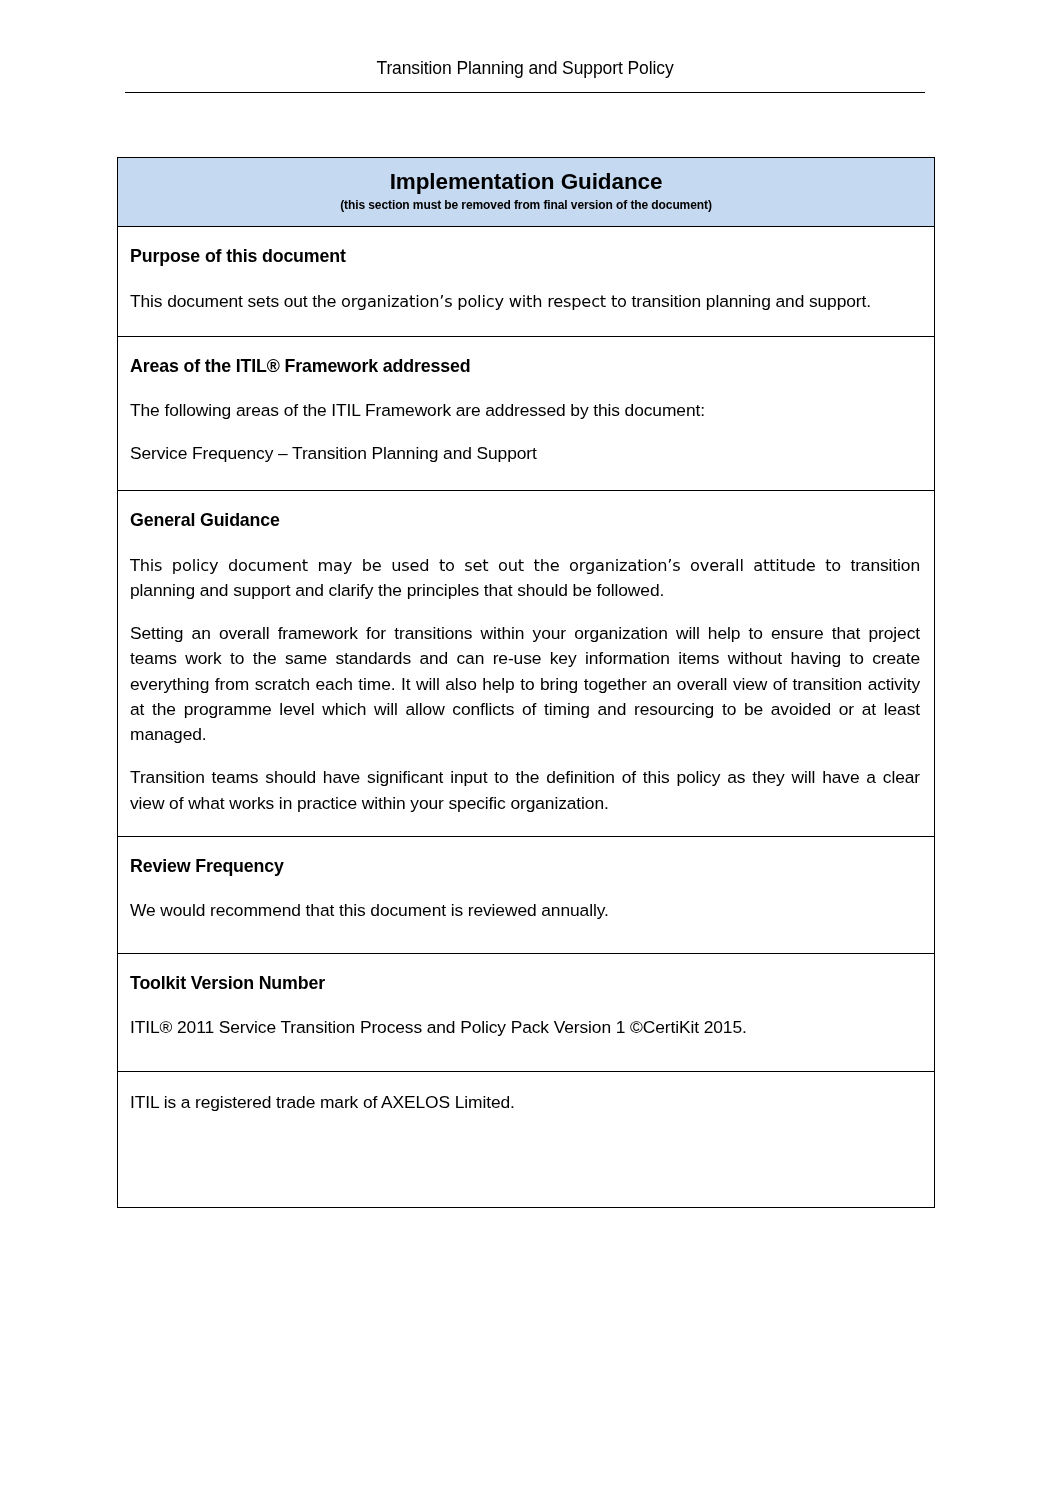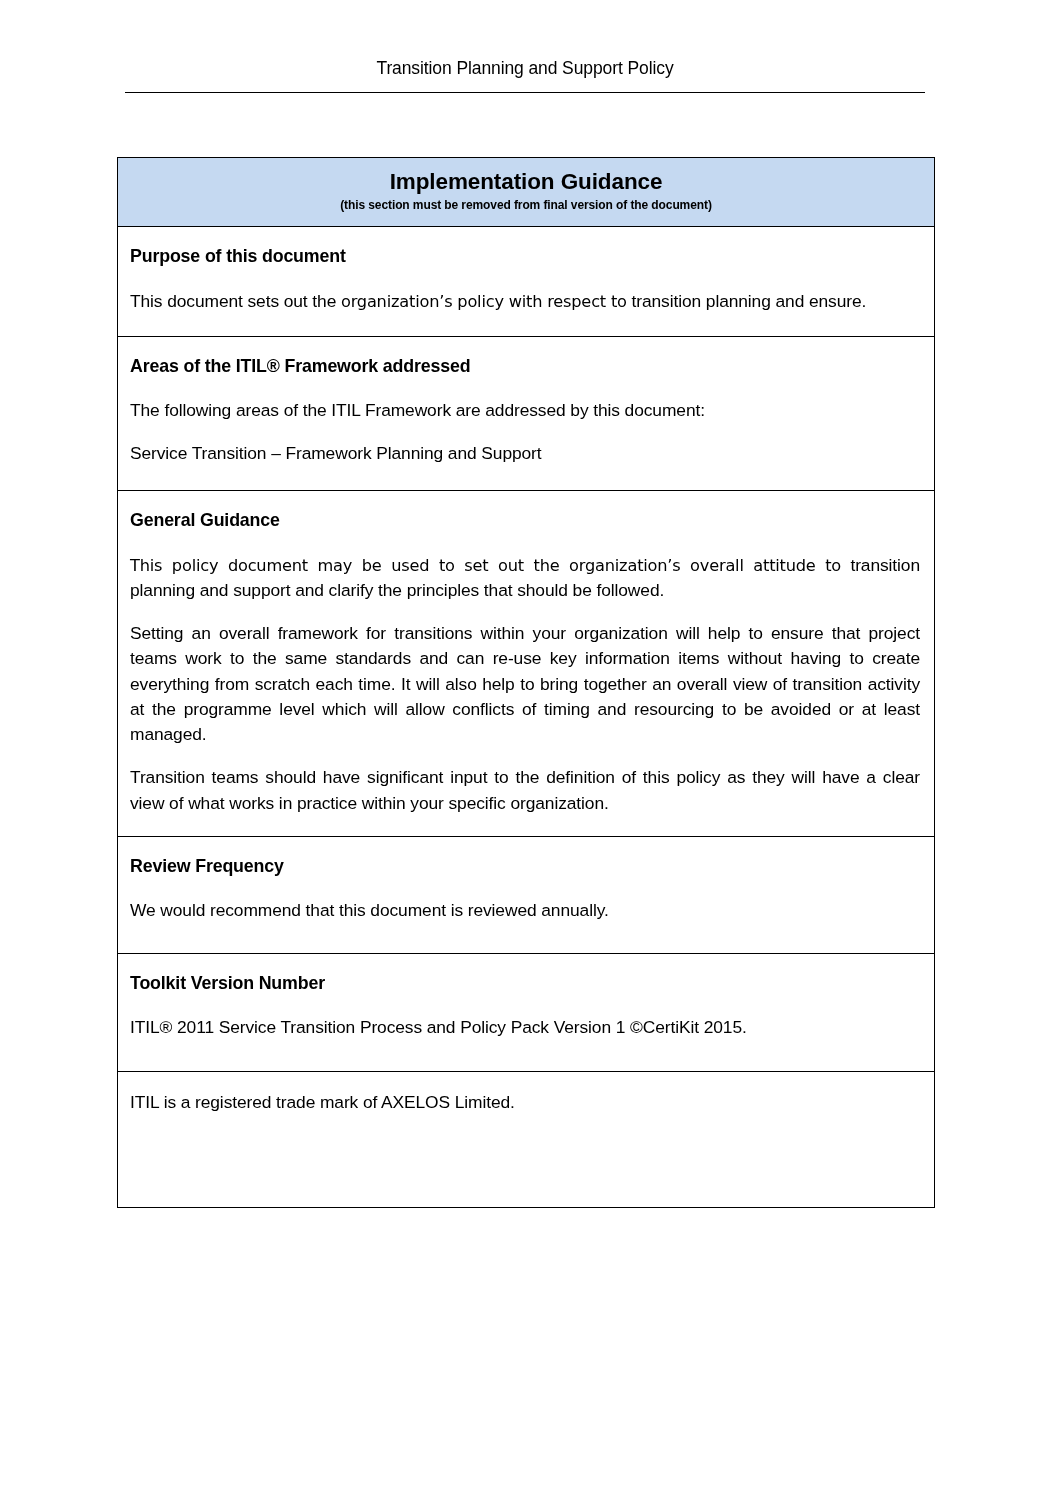--- a/index.html
+++ b/index.html
@@ -188,29 +188,29 @@
   <div class="guidance-table">
 
     <div class="gt-row banner-row">
       <div class="banner-title">Implementation Guidance</div>
       <div class="banner-sub">(this section must be removed from final version of the document)</div>
     </div>
 
     <div class="gt-row">
       <div class="gt-cell pad-purpose">
         <div class="sec-heading">Purpose of this document</div>
-        <p class="sec-para"><span>This document sets out the </span><span class="alt-run">organization’s policy with respect to</span><span> transition planning and ensure.</span></p>
+        <p class="sec-para"><span>This document sets out the </span><span class="alt-run">organization’s policy with respect to</span><span> transition planning and support.</span></p>
       </div>
     </div>
 
     <div class="gt-row">
       <div class="gt-cell pad-areas">
         <div class="sec-heading">Areas of the ITIL® Framework addressed</div>
         <p class="sec-para nojustify">The following areas of the ITIL Framework are addressed by this document:</p>
-        <p class="sec-para nojustify">Service Transition – Framework Planning and Support</p>
+        <p class="sec-para nojustify">Service Frequency – Transition Planning and Support</p>
       </div>
     </div>
 
     <div class="gt-row">
       <div class="gt-cell pad-general">
         <div class="sec-heading">General Guidance</div>
         <p class="sec-para"><span class="alt-run">This policy document may be used to set out the organization’s overall attitude to</span><span> transition planning and support and clarify the principles that should be followed.</span></p>
         <p class="sec-para">Setting an overall framework for transitions within your organization will help to ensure that project teams work to the same standards and can re-use key information items without having to create everything from scratch each time. It will also help to bring together an overall view of transition activity at the programme level which will allow conflicts of timing and resourcing to be avoided or at least managed.</p>
         <p class="sec-para">Transition teams should have significant input to the definition of this policy as they will have a clear view of what works in practice within your specific organization.</p>
       </div>

